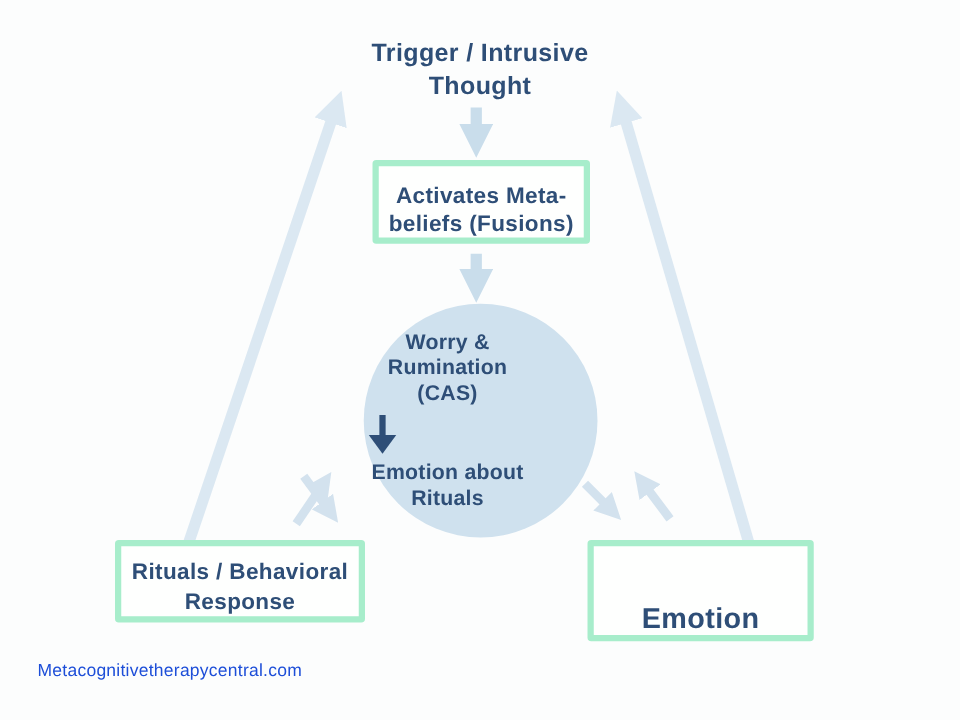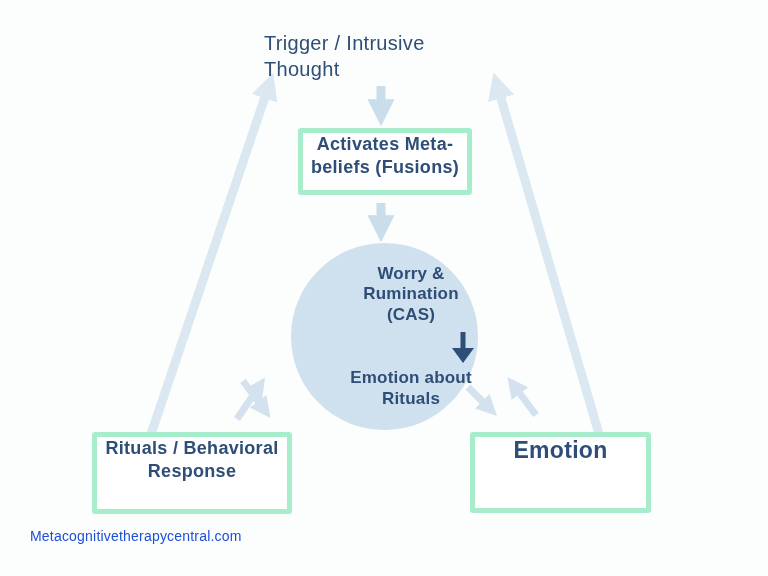--- a/index.html
+++ b/index.html
@@ -11,39 +11,40 @@
   .canvas {
     position: relative;
     width: 768px;
     height: 576px;
     background: #fcfdfd;
     overflow: hidden;
   }
 
   .node-label {
     position: absolute;
-    font-weight: normal;
+    text-align: center;
+    font-weight: bold;
     color: #2e4e77;
     letter-spacing: 0.3px;
     z-index: 3;
   }
   .title {
     left: 264px;
     top: 30px;
     width: 240px;
     font-size: 20px;
     line-height: 1.32;
   }
   .mint-box {
     position: absolute;
     background: #fefffe;
     border: 5px solid #a7edcb;
     border-radius: 3px;
     display: flex;
-    align-items: flex-start;
+    align-items: flex-end;
     justify-content: center;
     text-align: center;
     font-weight: bold;
     color: #2e4e77;
     letter-spacing: 0.3px;
     z-index: 3;
     box-sizing: border-box;
   }
   .box-meta {
     left: 298px;
@@ -51,21 +52,21 @@
     width: 174px;
     height: 67px;
     font-size: 18px;
     line-height: 1.25;
     padding: 0 4px;
   }
   .box-rituals {
     left: 92px;
     top: 432px;
     width: 200px;
-    height: 82px;
+    height: 66px;
     font-size: 18px;
     line-height: 1.3;
     padding: 0 6px;
   }
   .box-emotion {
     left: 470px;
     top: 432px;
     width: 181px;
     height: 81px;
     font-size: 23px;
@@ -73,21 +74,21 @@
   .cas-circle {
     position: absolute;
     left: 291px;
     top: 243px;
     width: 187px;
     height: 187px;
     border-radius: 50%;
     background: #cfe1ee;
     display: flex;
     flex-direction: column;
-    align-items: flex-end;
+    align-items: flex-start;
     justify-content: center;
     gap: 4px;
     z-index: 1;
   }
   .cas-circle .circle-text {
     width: 134px;
     text-align: center;
     font-weight: bold;
     color: #2e4e77;
     font-size: 17px;

